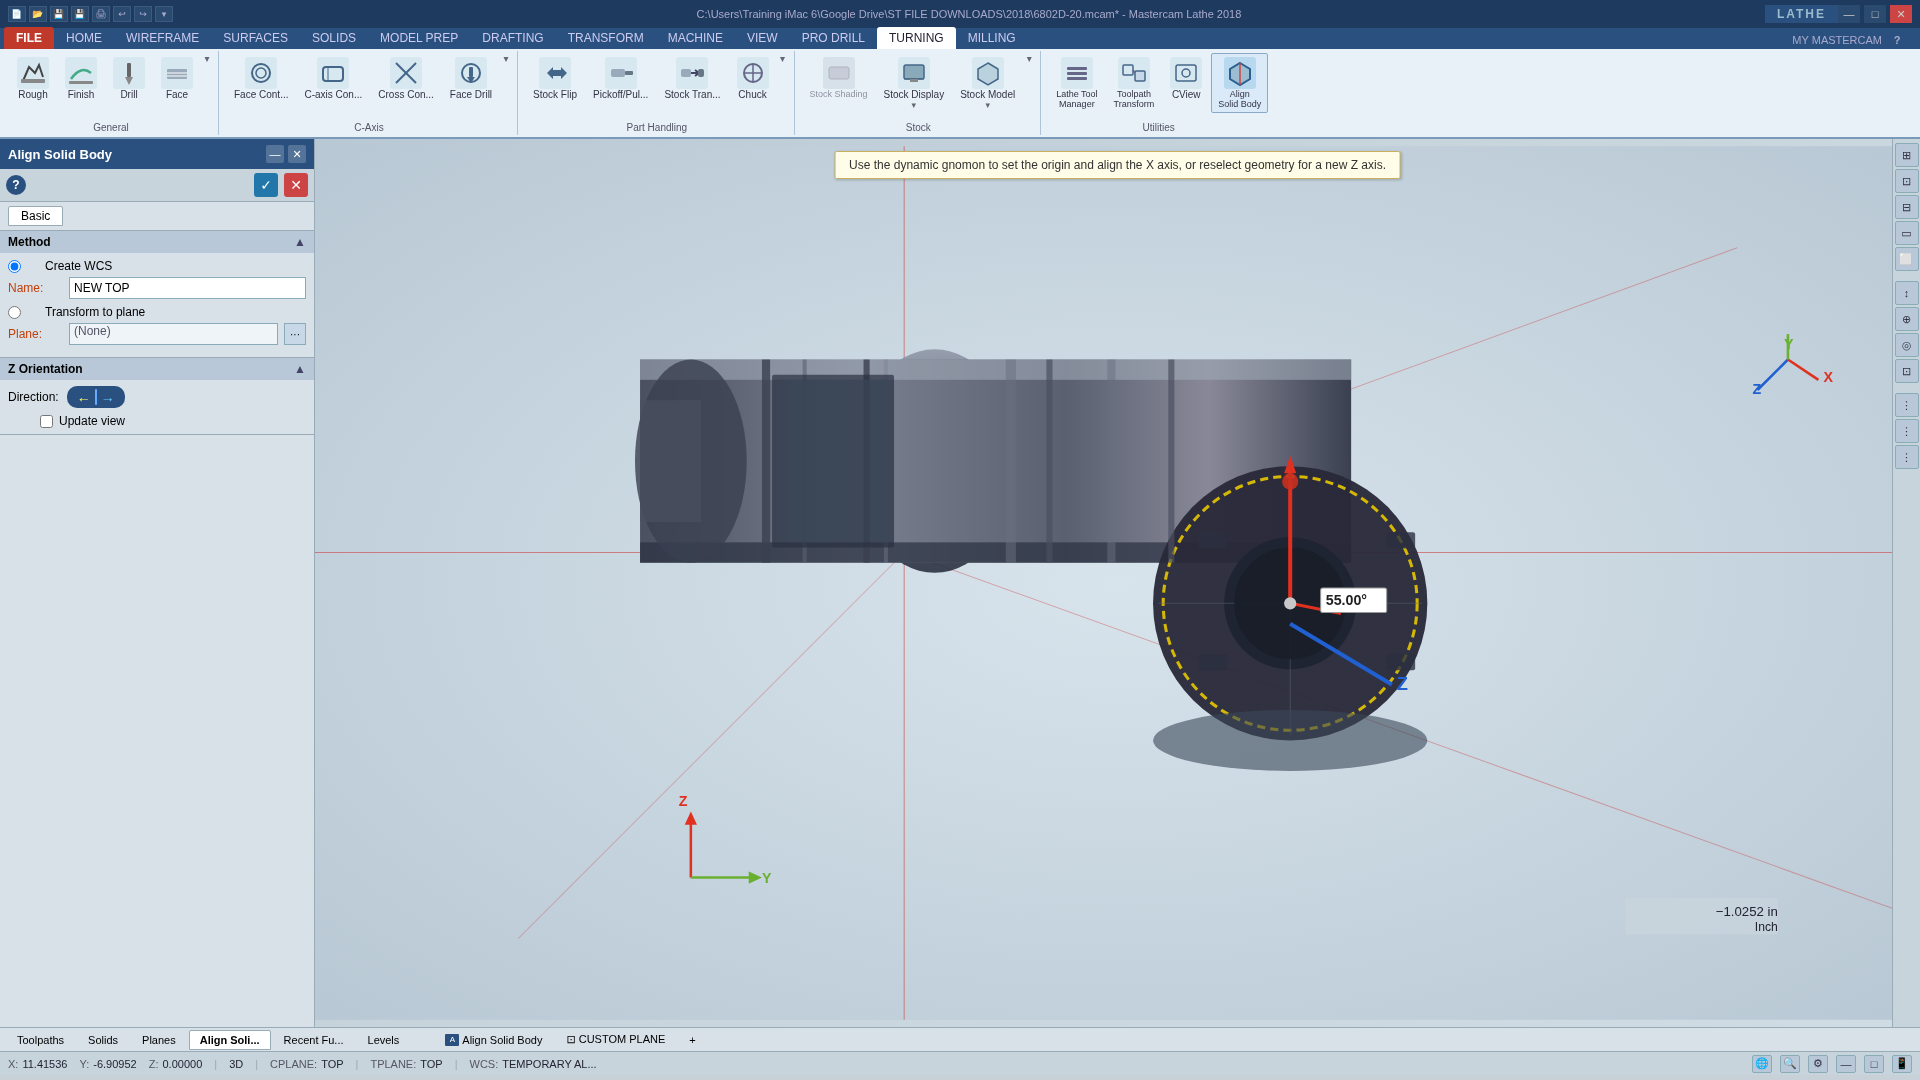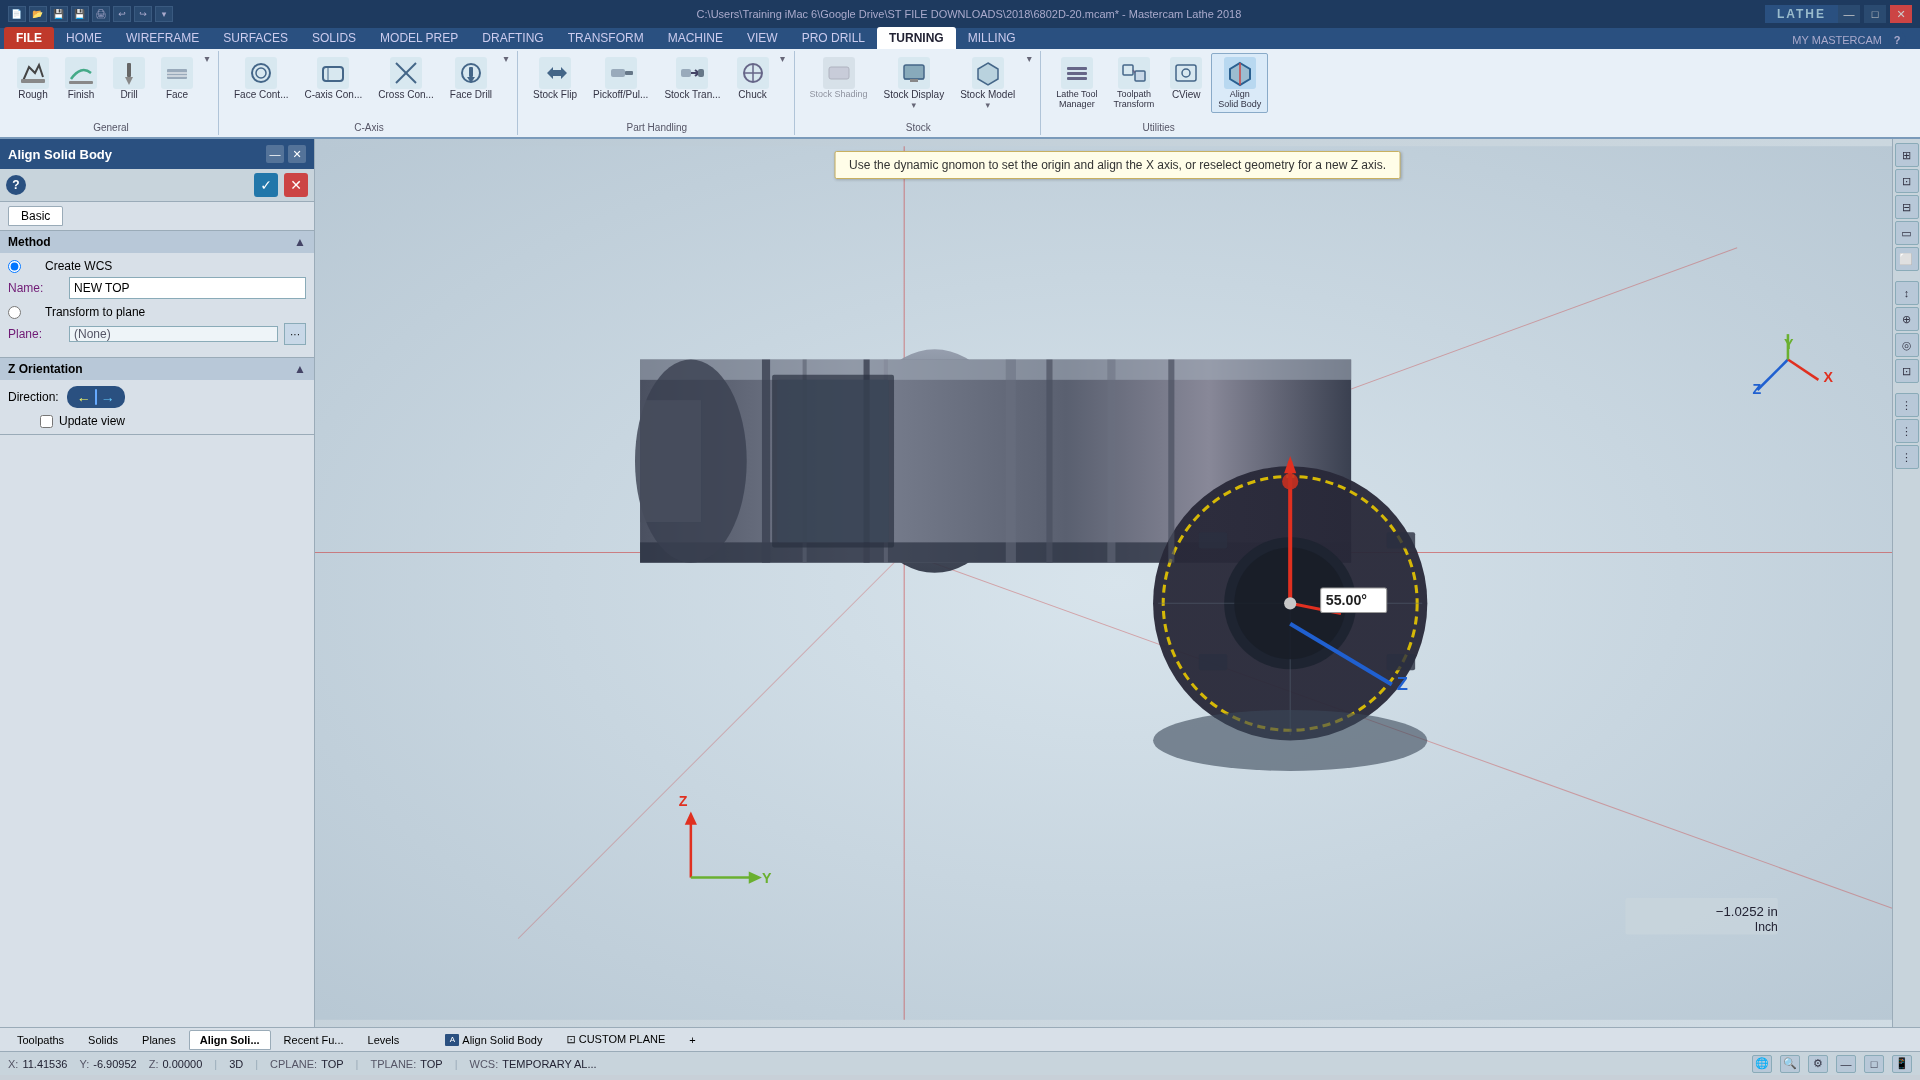--- a/index.html
+++ b/index.html
@@ -40,21 +40,21 @@
       cursor: pointer;
       border-top-left-radius: 3px;
       border-top-right-radius: 3px;
       height: 22px;
       display: flex;
       align-items: center;
     }
     .ribbon-tab.active {
       background: #e8f0f8;
       color: #222;
-      font-weight: bold;
+      font-weight: normal;
     }
     .ribbon-tab.file-tab { background: #c0392b; color: white; font-weight: bold; }
 
     
     #ribbon-panels {
       height: 90px;
       background: #e8f0f8;
       border-bottom: 2px solid #7a9aba;
       display: flex;
       align-items: stretch;
@@ -228,40 +228,40 @@
       margin-bottom: 4px;
       font-size: 12px;
     }
     .field-row {
       display: flex;
       align-items: center;
       gap: 6px;
       margin-bottom: 6px;
       font-size: 12px;
     }
-    .field-label { min-width: 55px; color: #701a75; }
+    .field-label { min-width: 55px; color: #c2410c; }
     .field-input {
       flex: 1;
       height: 22px;
       border: 1px solid #8aabb8;
       background: white;
       padding: 0 4px;
       font-size: 12px;
     }
     .field-browse {
       width: 22px; height: 22px;
       background: #c8d8e8;
       border: 1px solid #8aabb8;
       cursor: pointer;
       font-size: 10px;
       display: flex; align-items: center; justify-content: center;
     }
     .plane-input {
       flex: 1;
-      height: 16px;
+      height: 22px;
       border: 1px solid #8aabb8;
       background: #eef4f8;
       padding: 0 4px;
       font-size: 12px;
       color: #556;
     }
 
     .direction-row {
       display: flex;
       align-items: center;

